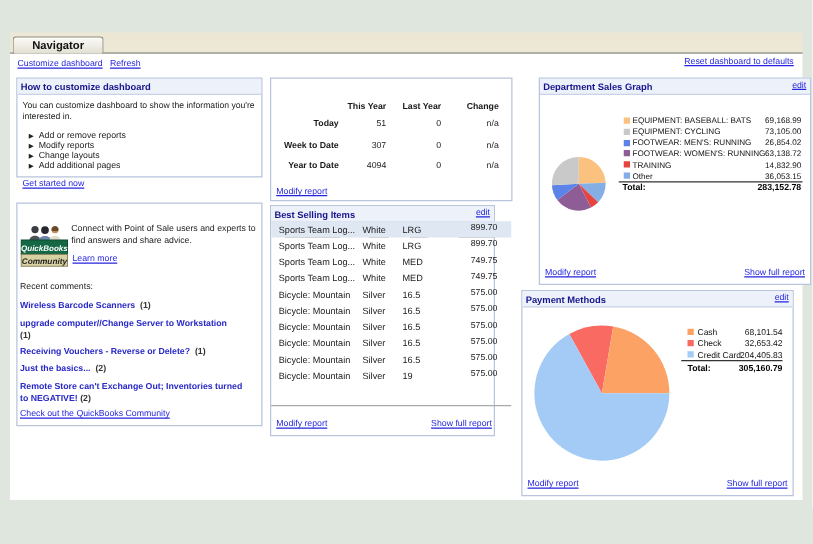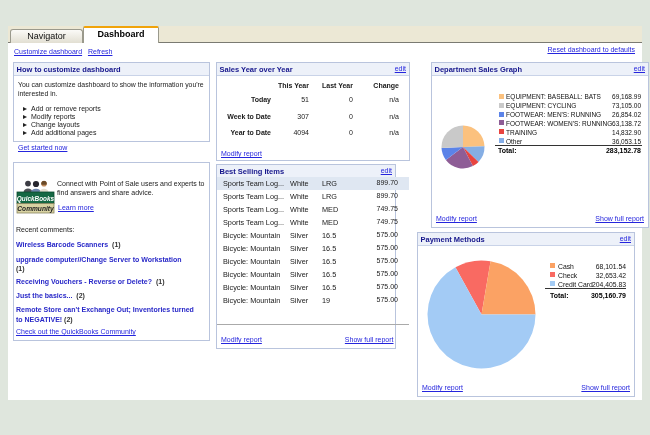--- a/index.html
+++ b/index.html
@@ -2,21 +2,21 @@
 <html><head>
 <meta charset="utf-8">
 <style>
 * { margin:0; padding:0; box-sizing:border-box; }
 html,body { width:650px; height:435px; }
 body { font-family:"Liberation Sans", sans-serif; background:#dfe6dd; position:relative; overflow:hidden; }
 #page { position:absolute; left:0; top:0; width:650px; height:435px; }
 .abs { position:absolute; }
 a { color:#2525dd; text-decoration:underline; }
 .tabstrip { left:8px; top:26px; width:634px; height:17px; background:#ece8d5; border-bottom:1px solid #7a7a72; }
-.tab-nav { left:10px; top:29px; width:73px; height:14px; background:linear-gradient(#fbfaf7,#e2dfd2); border:1px solid #9a998c; border-bottom:none; border-radius:3px 3px 0 0; text-align:center; font-weight:normal; font-size:9px; line-height:13px; color:#111; z-index:2; }
+.tab-nav { left:10px; top:29px; width:73px; height:14px; background:linear-gradient(#fbfaf7,#e2dfd2); border:1px solid #9a998c; border-bottom:none; border-radius:3px 3px 0 0; text-align:center; font-weight:bold; font-size:9px; line-height:13px; color:#111; z-index:2; }
 .tab-dash { left:83px; top:26px; width:76px; height:17px; background:#fff; border:1px solid #9a998c; border-bottom:none; border-top:2px solid #f0a30a; border-radius:2px 2px 0 0; text-align:center; font-weight:bold; font-size:9px; line-height:13px; color:#000; z-index:3; }
 .content { left:8px; top:43px; width:634px; height:357px; background:#fff; }
 .toplinks { font-size:7px; }
 .panel { position:absolute; border:1px solid #b9c4dd; background:#fff; }
 .phead { position:absolute; left:0; top:0; right:0; height:13px; background:#edf1f9; border-bottom:1px solid #c9d3e8; }
 .ptitle { position:absolute; left:2.5px; top:1.5px; font-size:7.5px; font-weight:bold; color:#16168c; }
 .pedit { position:absolute; right:3px; top:2px; font-size:7px; }
 .t7 { font-size:7px; color:#1a1a1a; }
 .t73 { font-size:7.3px; color:#1a1a1a; }
 .bullet { position:absolute; font-size:7px; color:#1a1a1a; }
@@ -30,21 +30,20 @@
 .cir { position:absolute; width:4.5px; height:4.5px; border-radius:50%; background:#2b55c4; top:1.5px; }
 .dia { position:absolute; width:3.6px; height:3.6px; background:#1a1a1a; transform:rotate(45deg); top:2px; }
 .tri { position:absolute; width:0; height:0; border-left:3.2px solid transparent; border-right:3.2px solid transparent; border-top:5px solid #15822a; top:2px; }
 </style>
 </head>
 <body>
 <div id="page">
 
   <div class="abs tabstrip"></div>
   <div class="abs tab-nav">Navigator</div>
-  <div class="abs tab-dash">Dashboard</div>
 
   <div class="abs content"></div>
 
   <div class="abs toplinks" style="left:14px; top:48px;"><a href="#">Customize dashboard</a>&nbsp;&nbsp; <a href="#">Refresh</a></div>
   <div class="abs toplinks" style="right:15px; top:46px;"><a href="#">Reset dashboard to defaults</a></div>
 
   <div class="panel" style="left:13px; top:62px; width:197px; height:80px;">
     <div class="phead">
         <div class="ptitle">How to customize dashboard</div>
       </div>
@@ -79,24 +78,20 @@
     <div class="abs t7" style="left:2px; top:63px;">Recent comments:</div>
     <div class="abs" style="left:2px; top:76.5px; width:188px; font-size:7px; line-height:9px;"><a class="clink" href="#">Wireless Barcode Scanners</a><span class="cnum"> &nbsp;(1)</span></div>
     <div class="abs" style="left:2px; top:91.5px; width:170px; font-size:7px; line-height:9.5px;"><a class="clink" href="#">upgrade computer//Change Server to Workstation</a><span class="cnum"> (1)</span></div>
     <div class="abs" style="left:2px; top:113.5px; width:188px; font-size:7px; line-height:9px;"><a class="clink" href="#">Receiving Vouchers - Reverse or Delete?</a><span class="cnum"> &nbsp;(1)</span></div>
     <div class="abs" style="left:2px; top:127.5px; width:188px; font-size:7px; line-height:9px;"><a class="clink" href="#">Just the basics...</a><span class="cnum"> &nbsp;(2)</span></div>
     <div class="abs" style="left:2px; top:142px; width:180px; font-size:7px; line-height:9.5px;"><a class="clink" href="#">Remote Store can't Exchange Out; Inventories turned to NEGATIVE!</a><span class="cnum"> (2)</span></div>
     <div class="abs" style="left:2px; top:165px; font-size:7px;"><a href="#">Check out the QuickBooks Community</a></div>
   </div>
 
   <div class="panel" style="left:216px; top:62px; width:194px; height:99px;">
-    <div class="phead">
-        <div class="ptitle">Sales Year over Year</div>
-        <a class="pedit" href="#">edit</a>
-      </div>
     <div class="abs t7 b r" style="left:40px; top:19px; width:52px;">This Year</div>
     <div class="abs t7 b r" style="left:96px; top:19px; width:40px;">Last Year</div>
     <div class="abs t7 b r" style="left:140px; top:19px; width:42px;">Change</div>
     <div class="abs t7 b r" style="left:0px; top:33px; width:54px;">Today</div>
     <div class="abs t7 r" style="left:40px; top:33px; width:52px;">51</div>
     <div class="abs t7 r" style="left:96px; top:33px; width:40px;">0</div>
     <div class="abs t7 r" style="left:140px; top:33px; width:42px;">n/a</div>
     <div class="abs t7 b r" style="left:0px; top:50px; width:54px;">Week to Date</div>
     <div class="abs t7 r" style="left:40px; top:50px; width:52px;">307</div>
     <div class="abs t7 r" style="left:96px; top:50px; width:40px;">0</div>

